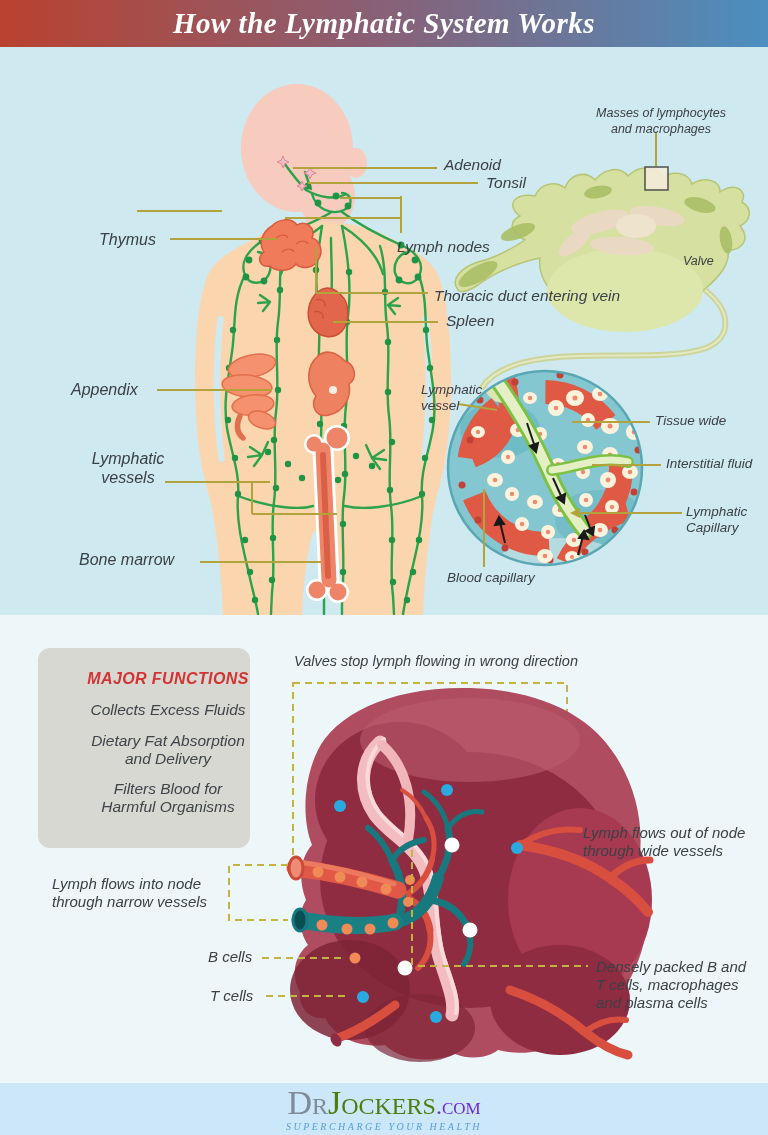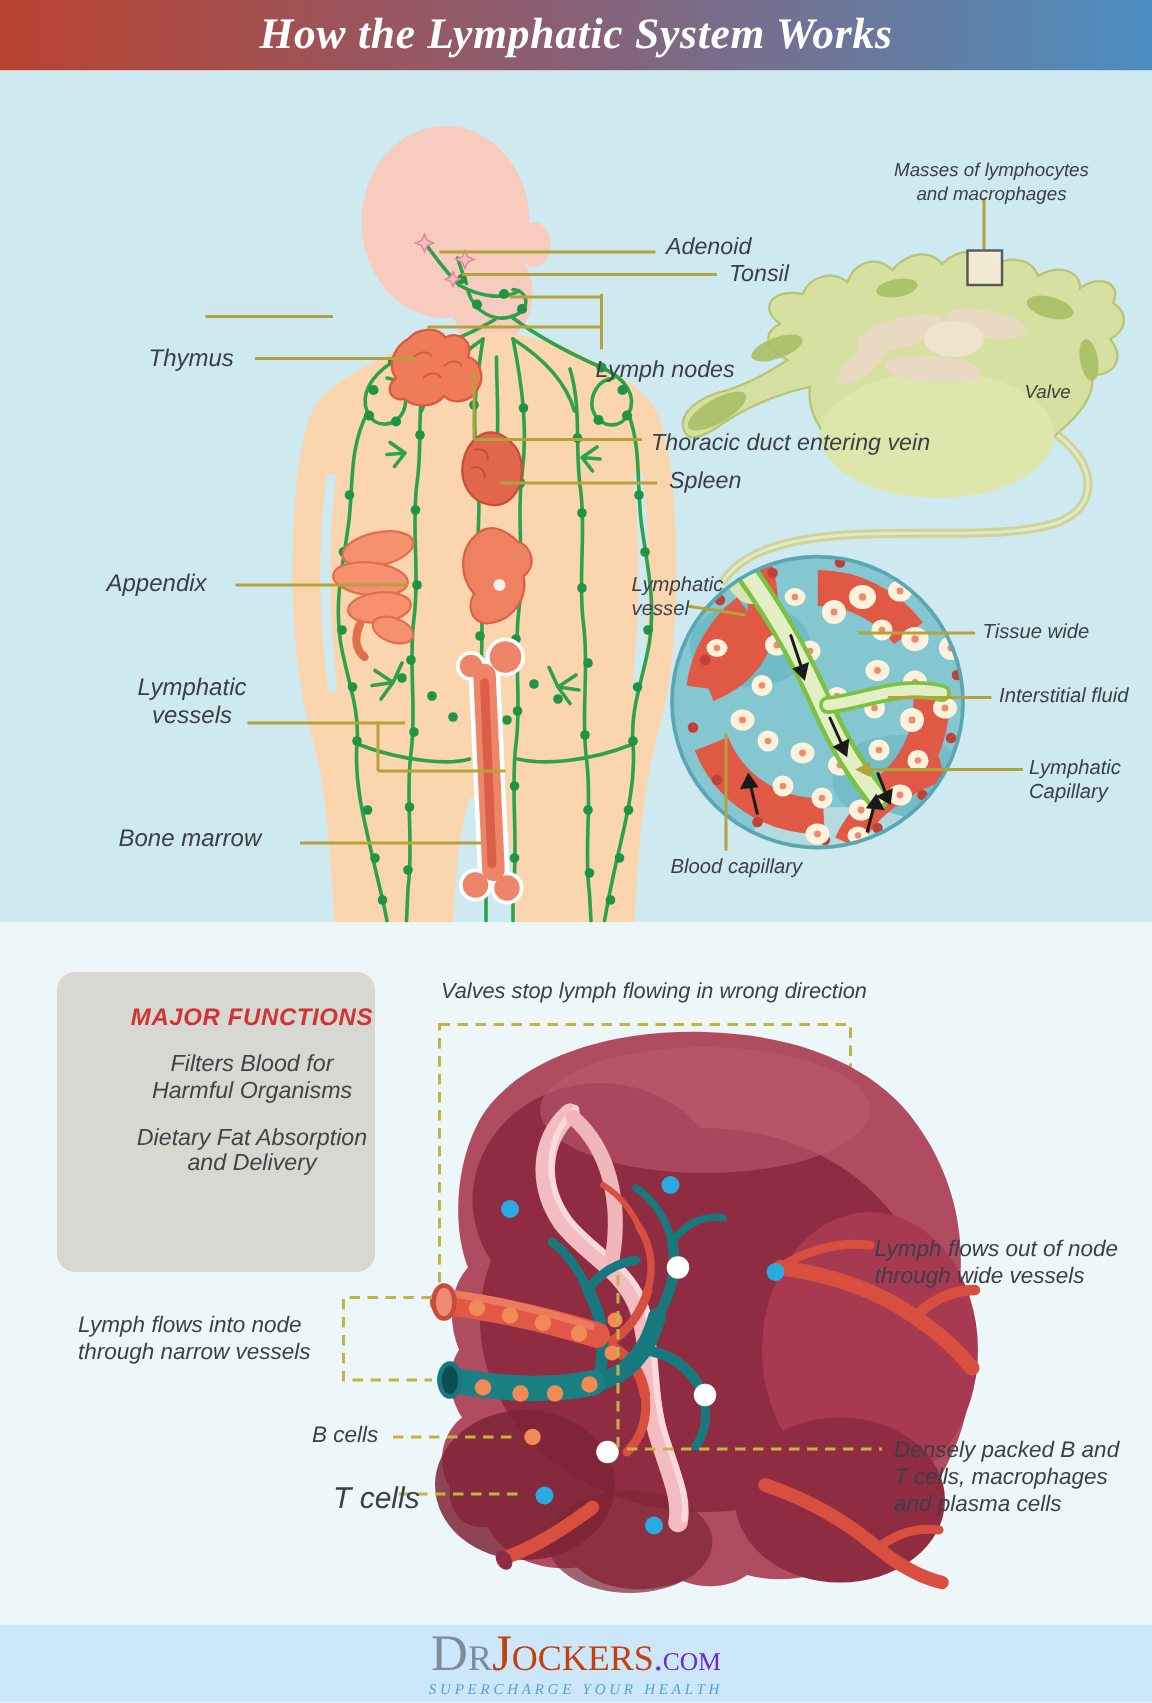--- a/index.html
+++ b/index.html
@@ -18,21 +18,21 @@
   .lbl{position:absolute;font-style:italic;color:#3b4046;font-size:15px;line-height:1.2;
        white-space:pre-line;}
   .funcbox{position:absolute;left:38px;top:648px;width:212px;height:200px;background:#d8d8d3;
            border-radius:12px;text-align:center;padding-top:22px;box-sizing:border-box;padding-left:48px;}
   .funcbox .ftitle{font-style:italic;font-weight:bold;font-size:16px;color:#d23434;
                    letter-spacing:.4px;}
   .funcbox .fitem{font-style:italic;font-size:15.5px;color:#3f4449;margin-top:13px;
                   line-height:1.15;white-space:pre-line;}
   .logo{font-family:"Liberation Serif",serif;font-variant:small-caps;line-height:1;}
   .logo .dr{font-size:34px;color:#7e8c99;}
-  .logo .name{font-size:34px;color:#c2410c;}
+  .logo .name{font-size:34px;color:#4d7c0f;}
   .logo .tld{font-size:24px;color:#6d28d9;}
   .tagline{font-family:"Liberation Serif",serif;font-style:italic;font-size:10px;
            letter-spacing:2.5px;color:#56a0d8;margin-top:1px;}
 </style>
 </head>
 <body>
 
 <div class="page">
 
   <header class="banner">
@@ -443,24 +443,25 @@
         <path d="M418,966 L588,966"></path>
         <path d="M262,958 L344,958"></path>
         <path d="M266,996 L350,996"></path>
         <path d="M288,865 L229,865 L229,920 L288,920"></path>
       </g>
     </svg>
   </section>
 
   <div class="funcbox">
     <div class="ftitle">MAJOR FUNCTIONS</div>
+    <div class="fitem">Collects Excess Fluids</div>
+    <div class="fitem">Dietary Fat Absorption
+and Delivery</div>
     <div class="fitem">Filters Blood for
 Harmful Organisms</div>
-    <div class="fitem">Dietary Fat Absorption
-and Delivery</div>
   </div>
 
   <div class="lbl" style="left:99px;top:230px;font-size:16px">Thymus</div>
   <div class="lbl" style="left:71px;top:380px;font-size:16px">Appendix</div>
   <div class="lbl" style="left:76px;top:449px;width:104px;text-align:center;font-size:16px">Lymphatic
 vessels</div>
   <div class="lbl" style="left:79px;top:550px;font-size:16px">Bone marrow</div>
   <div class="lbl" style="left:444px;top:156px;font-size:15.5px">Adenoid</div>
   <div class="lbl" style="left:486px;top:174px;font-size:15.5px">Tonsil</div>
   <div class="lbl" style="left:397px;top:238px;font-size:15.5px">Lymph nodes</div>
@@ -476,21 +477,21 @@
   <div class="lbl" style="left:686px;top:504px;font-size:13.5px">Lymphatic
 Capillary</div>
   <div class="lbl" style="left:447px;top:570px;font-size:13.5px">Blood capillary</div>
 
   <div class="lbl" style="left:294px;top:653px;font-size:14.5px">Valves stop lymph flowing in wrong direction</div>
   <div class="lbl" style="left:583px;top:824px;font-size:15px">Lymph flows out of node
 through wide vessels</div>
   <div class="lbl" style="left:52px;top:875px;font-size:15px">Lymph flows into node
 through narrow vessels</div>
   <div class="lbl" style="left:208px;top:948px;font-size:15px">B cells</div>
-  <div class="lbl" style="left:222px;top:987px;font-size:20px">T cells</div>
+  <div class="lbl" style="left:210px;top:987px;font-size:15px">T cells</div>
   <div class="lbl" style="left:596px;top:958px;font-size:15px">Densely packed B and
 T cells, macrophages
 and plasma cells</div>
 
   <footer class="footer">
     <div class="logo">
       <span class="dr">Dr</span><span class="name">Jockers</span><span class="tld">.com</span>
     </div>
     <div class="tagline">SUPERCHARGE YOUR HEALTH</div>
   </footer>

